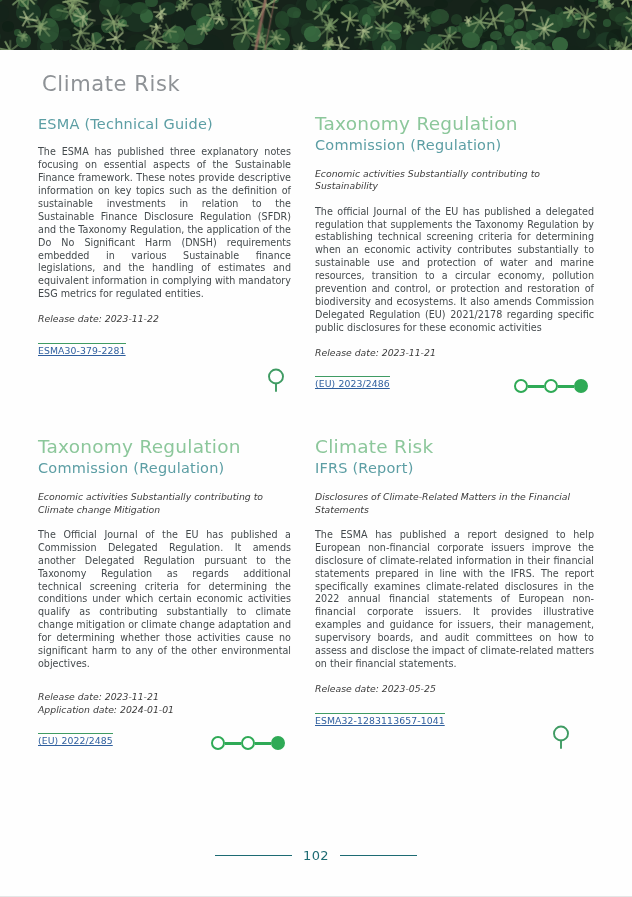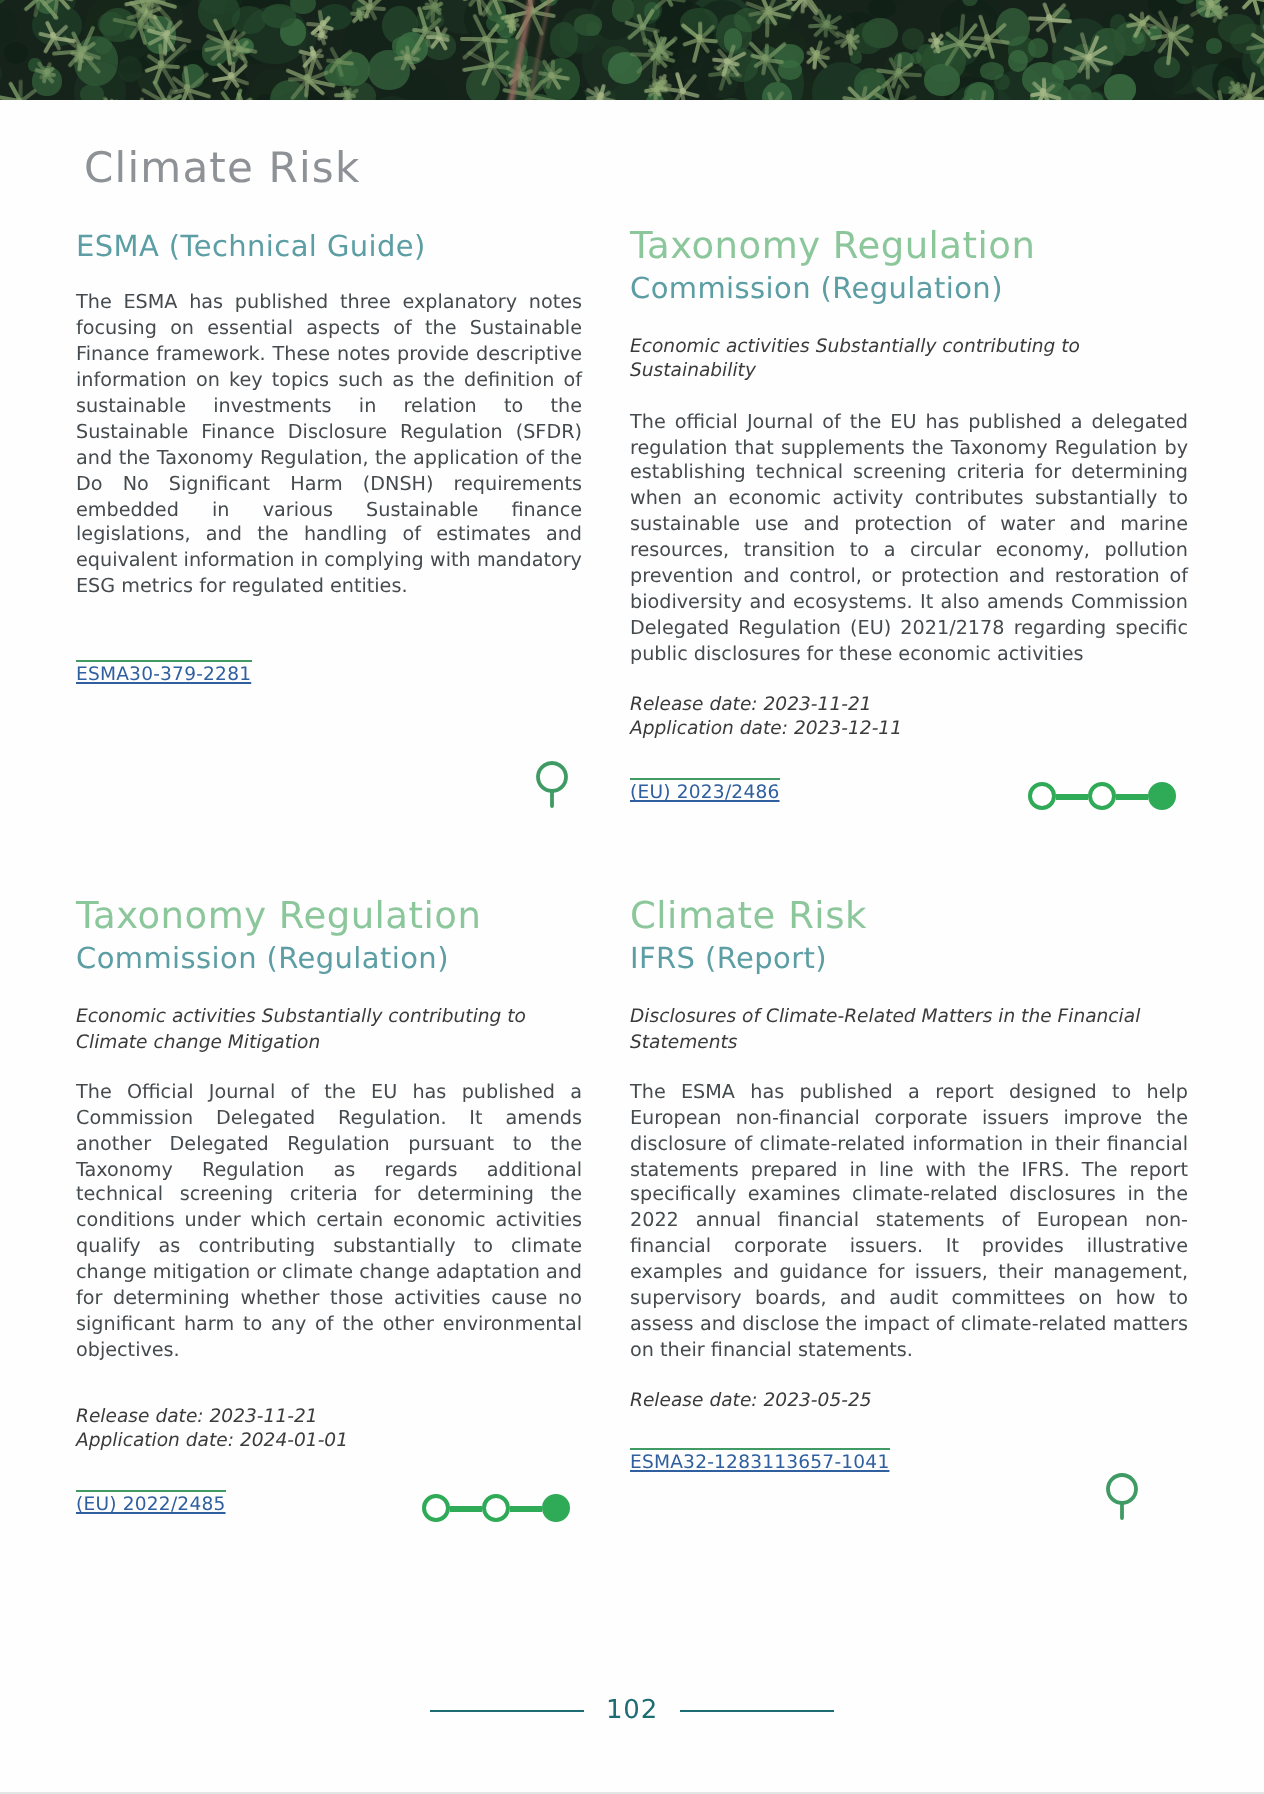--- a/index.html
+++ b/index.html
@@ -1020,43 +1020,43 @@
   <div class="content">
 
     <h1 class="page-title">Climate Risk</h1>
 
     <div class="grid">
 
       <div class="card">
         <div class="card-subtitle">ESMA (Technical Guide)</div>
         <div class="card-body">The ESMA has published three explanatory notes focusing on essential aspects of the Sustainable Finance framework. These notes provide descriptive information on key topics such as the definition of sustainable investments in relation to the Sustainable Finance Disclosure Regulation (SFDR) and the Taxonomy Regulation, the application of the Do No Significant Harm (DNSH) requirements embedded in various Sustainable finance legislations, and the handling of estimates and equivalent information in complying with mandatory ESG metrics for regulated entities.</div>
         <div class="meta">
+          <div class="meta-line">
+            <span>Release date:</span>
+            <span>2023-11-22</span>
+          </div>
           <a class="doc-link" href="#">ESMA30-379-2281</a>
         </div>
         <div class="icon-sprout">
           <svg viewBox="0 0 22 26" width="22" height="26" aria-hidden="true">
             <circle cx="11" cy="9.5" r="7" fill="none" stroke="#3f9b63" stroke-width="1.9"></circle>
             <line x1="11" y1="16.5" x2="11" y2="24" stroke="#3f9b63" stroke-width="1.9" stroke-linecap="round"></line>
           </svg>
         </div>
       </div>
 
       <div class="card">
         <div class="card-title">Taxonomy Regulation</div>
         <div class="card-subtitle">Commission (Regulation)</div>
         <div class="card-tagline">Economic activities Substantially contributing to Sustainability</div>
         <div class="card-body">The official Journal of the EU has published a delegated regulation that supplements the Taxonomy Regulation by establishing technical screening criteria for determining when an economic activity contributes substantially to sustainable use and protection of water and marine resources, transition to a circular economy, pollution prevention and control, or protection and restoration of biodiversity and ecosystems. It also amends Commission Delegated Regulation (EU) 2021/2178 regarding specific public disclosures for these economic activities</div>
         <div class="meta">
           <div class="meta-line">
             <span>Release date:</span>
             <span>2023-11-21</span>
-          </div>
-          <div class="meta-line">
-            <span>Application date:</span>
-            <span>2023-12-11</span>
           </div>
           <a class="doc-link" href="#">(EU) 2023/2486</a>
         </div>
         <div class="steps">
           <span class="step-dot"></span>
           <span class="step-line"></span>
           <span class="step-dot"></span>
           <span class="step-line"></span>
           <span class="step-dot filled"></span>
         </div>

